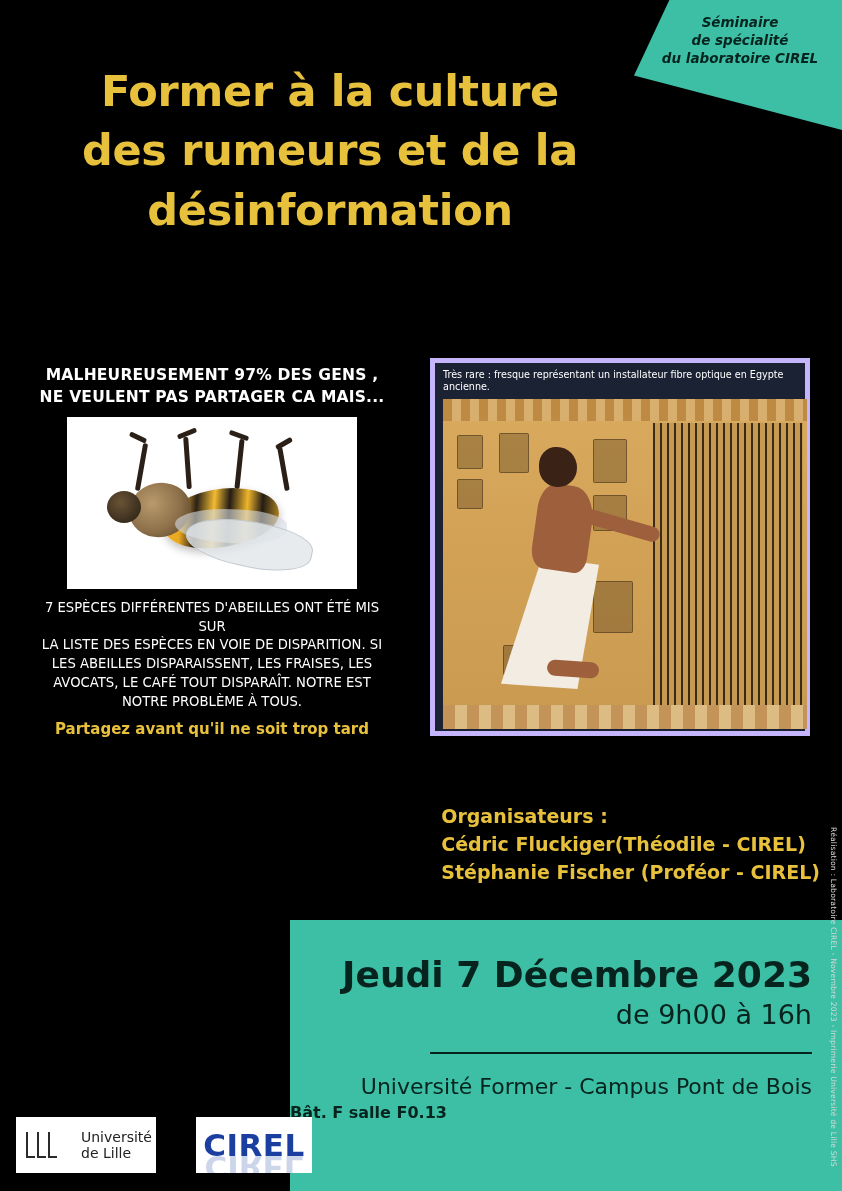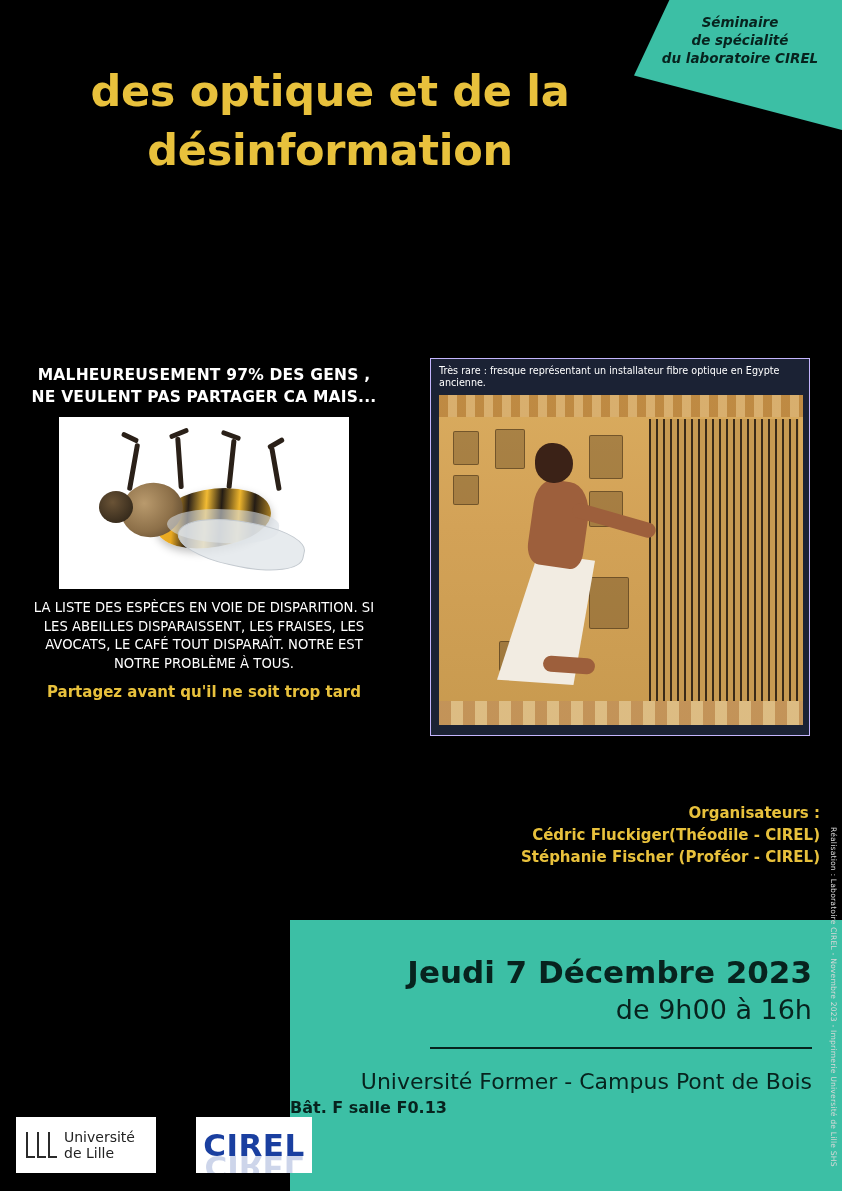--- a/index.html
+++ b/index.html
@@ -47,21 +47,21 @@
     color: #e8c13c;
     font-size: 43px;
     font-weight: bold;
     line-height: 1.38;
     letter-spacing: -0.3px;
   }
 
   
   .meme {
     position: absolute;
-    left: 24px; top: 358px;
+    left: 32px; top: 358px;
     width: 360px; height: 390px;
     background: #000;
     color: #ffffff;
     text-align: center;
   }
   .meme-top {
     font-size: 15.5px;
     font-weight: bold;
     line-height: 1.45;
     letter-spacing: 0.2px;
@@ -141,21 +141,21 @@
     font-size: 15px;
     font-weight: bold;
   }
 
   
   .egypt {
     position: absolute;
     left: 430px; top: 358px;
     width: 380px; height: 378px;
     background: #1b2234;
-    border: 1px solid #c4b5fd;
+    border: 5px solid #c4b5fd;
     padding: 6px 8px;
   }
   .egypt-cap {
     color: #ffffff;
     font-size: 9.6px;
     line-height: 1.3;
     margin-bottom: 5px;
   }
   .egypt-art {
     position: relative;
@@ -216,39 +216,39 @@
   .figure-leg {
     position: absolute; left: 104px; top: 262px;
     width: 52px; height: 16px; border-radius: 8px;
     background: #9d5f3c; transform: rotate(4deg);
   }
 
   
   .organisers {
     position: absolute;
     right: 22px; top: 802px;
-    text-align: right;
+    text-align: left;
     color: #e8c13c;
-    font-size: 15px;
+    font-size: 19px;
     font-weight: bold;
     line-height: 1.48;
   }
 
   
   .bottom {
     position: absolute;
     left: 290px; top: 920px;
     width: 552px; height: 271px;
     background: #3cbfa5;
     color: #07231e;
   }
   .date-line {
     text-align: right;
     padding: 34px 30px 0 0;
-    font-size: 31px;
+    font-size: 36px;
     font-weight: bold;
   }
   .time-line {
     text-align: right;
     padding: 4px 30px 0 0;
     font-size: 27px;
     font-weight: normal;
   }
   .rule {
     width: 382px;
@@ -279,21 +279,21 @@
     letter-spacing: .2px;
     z-index: 5;
   }
 
   
   .logo-ul {
     position: absolute;
     left: 16px; bottom: 18px;
     width: 140px; height: 56px;
     background: #ffffff;
-    display: flex; align-items: center; gap: 7px;
+    display: flex; align-items: center; gap: 24px;
     padding: 0 10px;
   }
   .logo-ul-mark {
     display: flex; align-items: flex-end; gap: 2px;
   }
   .logo-ul-mark span {
     display: inline-block;
     width: 9px; height: 26px;
     border-left: 2.6px solid #2b2b2b;
     border-bottom: 2.6px solid #2b2b2b;
@@ -334,21 +334,22 @@
 <div class="poster">
 
   <div class="banner"></div>
   <div class="banner-text">
     <div>Séminaire</div>
     <div>de spécialité</div>
     <div>du laboratoire CIREL</div>
   </div>
 
   <div class="title">
-    <div>des optique et de la</div>
+    <div>Former à la culture</div>
+    <div>des rumeurs et de la</div>
     <div>désinformation</div>
   </div>
 
   <div class="meme">
     <div class="meme-top">
       <div>MALHEUREUSEMENT 97% DES GENS ,</div>
       <div>NE VEULENT PAS PARTAGER CA MAIS...</div>
     </div>
     <div class="meme-photo">
       <div class="leg l1"></div>
@@ -359,20 +360,21 @@
       <div class="leg l3b"></div>
       <div class="leg l4"></div>
       <div class="leg l4b"></div>
       <div class="bee-body"></div>
       <div class="bee-thorax"></div>
       <div class="bee-head"></div>
       <div class="bee-wing2"></div>
       <div class="bee-wing"></div>
     </div>
     <div class="meme-body">
+      <div>7 ESPÈCES DIFFÉRENTES D'ABEILLES ONT ÉTÉ MIS SUR</div>
       <div>LA LISTE DES ESPÈCES EN VOIE DE DISPARITION. SI</div>
       <div>LES ABEILLES DISPARAISSENT, LES FRAISES, LES</div>
       <div>AVOCATS, LE CAFÉ TOUT DISPARAÎT. NOTRE EST</div>
       <div>NOTRE PROBLÈME À TOUS.</div>
       <div class="meme-cta">Partagez avant qu'il ne soit trop tard</div>
     </div>
   </div>
 
   <div class="egypt">
     <div class="egypt-cap">Très rare : fresque représentant un installateur fibre optique en Egypte ancienne.</div>

